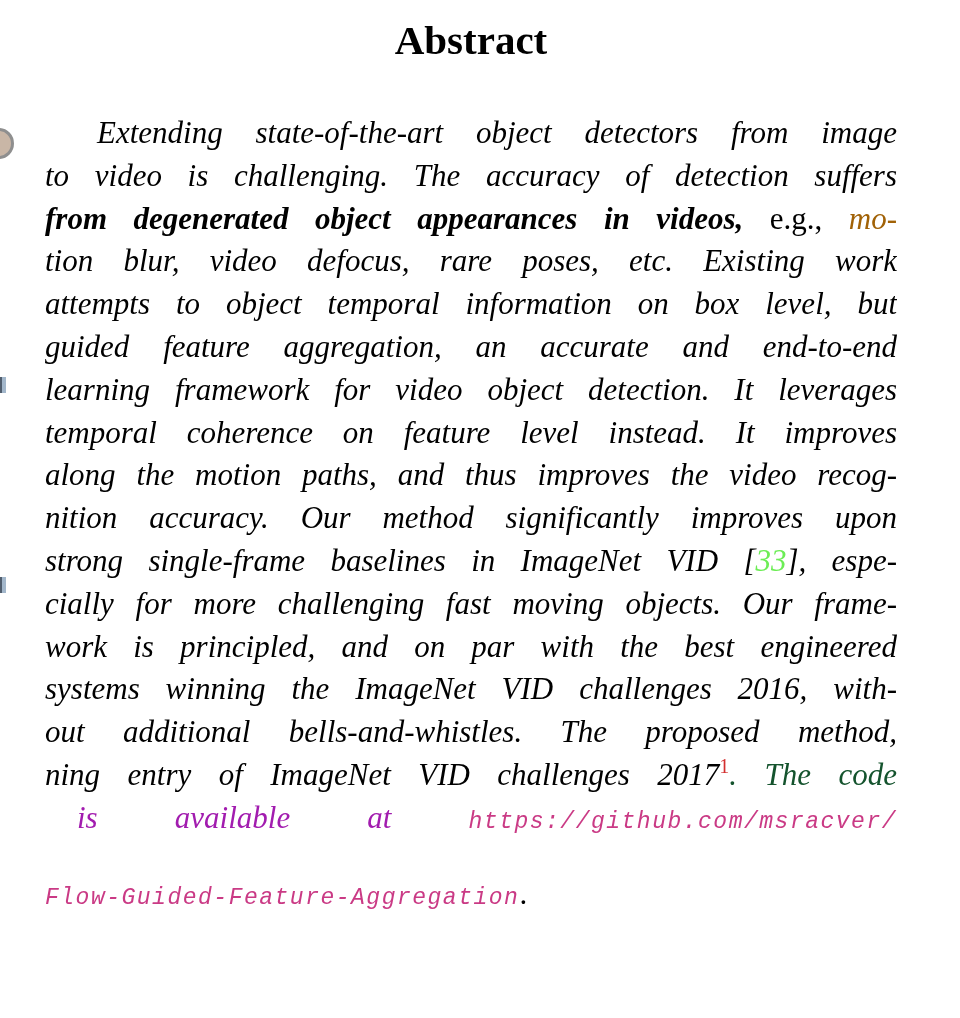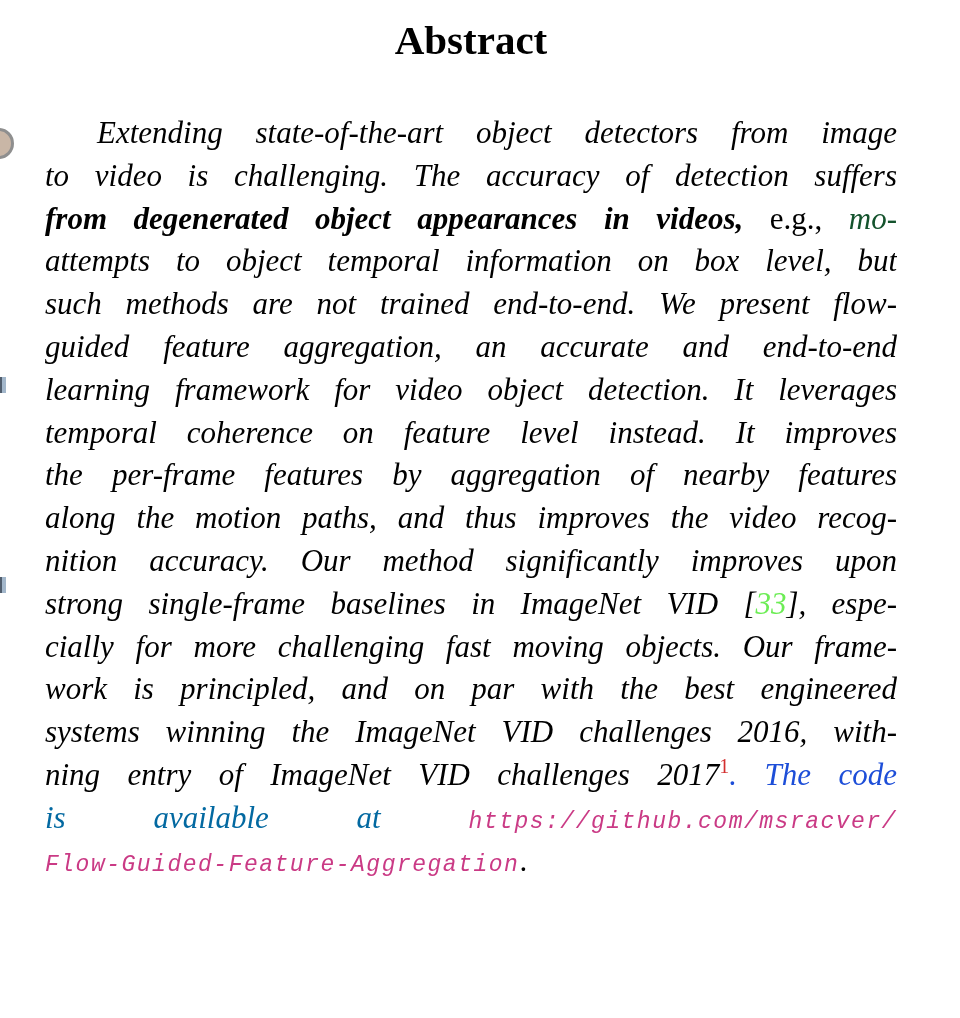--- a/index.html
+++ b/index.html
@@ -36,20 +36,21 @@
     line-height: 42.8px;
     height: 42.8px;
     text-align: justify;
     text-align-last: justify;
     white-space: normal;
     overflow: hidden;
   }
   .line.no-justify {
     text-align: right;
     text-align-last: left;
+    margin-top: 33px;
   }
   .line.indent { text-indent: 52px; }
   .seg-it { font-style: italic; }
   .seg-rm { font-style: normal; }
   .seg-cite { font-style: italic; }
   .seg-sup {
     font-style: normal;
     font-size: 20px;
     vertical-align: 12px;
     line-height: 0;
@@ -90,30 +91,30 @@
 <div id="page">
   <div class="edge-circle"></div>
   <div class="edge-bar" id="edge-bar-1"></div>
   <div class="edge-bar" id="edge-bar-2"></div>
 
   <div id="abstract-title">Abstract</div>
 
   <div id="abstract-body">
       <div class="line indent"><span class="seg-it" style="color: rgb(0, 0, 0);">Extending state-of-the-art object detectors from image</span></div>
       <div class="line"><span class="seg-it" style="color: rgb(0, 0, 0);">to video is challenging.  The accuracy of detection suffers</span></div>
-      <div class="line"><span class="seg-it" style="color: rgb(0, 0, 0); font-weight: bold;">from degenerated object appearances in videos, </span><span class="seg-rm" style="color: rgb(0, 0, 0);">e.g.,</span><span class="seg-it" style="color: #14532d;"> mo-</span></div>
+      <div class="line"><span class="seg-it" style="color: rgb(0, 0, 0); font-weight: bold;">from degenerated object appearances in videos, </span><span class="seg-rm" style="color: rgb(0, 0, 0);">e.g.,</span><span class="seg-it" style="color: #a16207;"> mo-</span></div>
+      <div class="line"><span class="seg-it" style="color: rgb(0, 0, 0);">tion blur, video defocus, rare poses, etc.  Existing work</span></div>
       <div class="line"><span class="seg-it" style="color: rgb(0, 0, 0);">attempts to object temporal information on box level, but</span></div>
-      <div class="line"><span class="seg-it" style="color: rgb(0, 0, 0);">such methods are not trained end-to-end.  We present flow-</span></div>
       <div class="line"><span class="seg-it" style="color: rgb(0, 0, 0);">guided feature aggregation, an accurate and end-to-end</span></div>
       <div class="line"><span class="seg-it" style="color: rgb(0, 0, 0);">learning framework for video object detection.  It leverages</span></div>
       <div class="line"><span class="seg-it" style="color: rgb(0, 0, 0);">temporal coherence on feature level instead.  It improves</span></div>
-      <div class="line"><span class="seg-it" style="color: rgb(0, 0, 0);">the per-frame features by aggregation of nearby features</span></div>
       <div class="line"><span class="seg-it" style="color: rgb(0, 0, 0); font-family: Liberation Serif, serif;">along the motion paths, and thus improves the video recog-</span></div>
       <div class="line"><span class="seg-it" style="color: rgb(0, 0, 0); margin-top: 24px;">nition accuracy.  Our method significantly improves upon</span></div>
       <div class="line"><span class="seg-it" style="color: rgb(0, 0, 0);">strong single-frame baselines in ImageNet VID [</span><span class="seg-cite" style="color: rgb(108, 237, 85);">33</span><span class="seg-it" style="color: rgb(0, 0, 0);">], espe-</span></div>
       <div class="line"><span class="seg-it" style="color: rgb(0, 0, 0);">cially for more challenging fast moving objects.  Our frame-</span></div>
       <div class="line"><span class="seg-it" style="color: rgb(0, 0, 0);">work is principled, and on par with the best engineered</span></div>
       <div class="line"><span class="seg-it" style="color: rgb(0, 0, 0);">systems winning the ImageNet VID challenges 2016, with-</span></div>
-      <div class="line"><span class="seg-it" style="color: rgb(0, 0, 0);">ning entry of ImageNet VID challenges 2017</span><span class="seg-sup" style="color: rgb(211, 47, 47);">1</span><span class="seg-it" style="color: #1d4ed8;">.  The code</span></div>
-      <div class="line"><span class="seg-it" style="color: #0369a1;">is available at </span><span class="seg-mono" style="color: rgb(202, 58, 133);">https://github.com/msracver/</span></div>
+      <div class="line"><span class="seg-it" style="color: rgb(0, 0, 0);">out additional bells-and-whistles.  The proposed method,</span></div>
+      <div class="line"><span class="seg-it" style="color: rgb(0, 0, 0);">ning entry of ImageNet VID challenges 2017</span><span class="seg-sup" style="color: rgb(211, 47, 47);">1</span><span class="seg-it" style="color: #14532d;">.  The code</span></div>
+      <div class="line"><span class="seg-it" style="color: #a21caf; margin-left: 32px;">is available at </span><span class="seg-mono" style="color: rgb(202, 58, 133);">https://github.com/msracver/</span></div>
       <div class="line no-justify"><span class="seg-mono" style="color: rgb(202, 58, 133);">Flow-Guided-Feature-Aggregation</span><span class="seg-rm" style="color: rgb(0, 0, 0);">.</span></div>
     </div>
 </div>
 
 </body></html>

